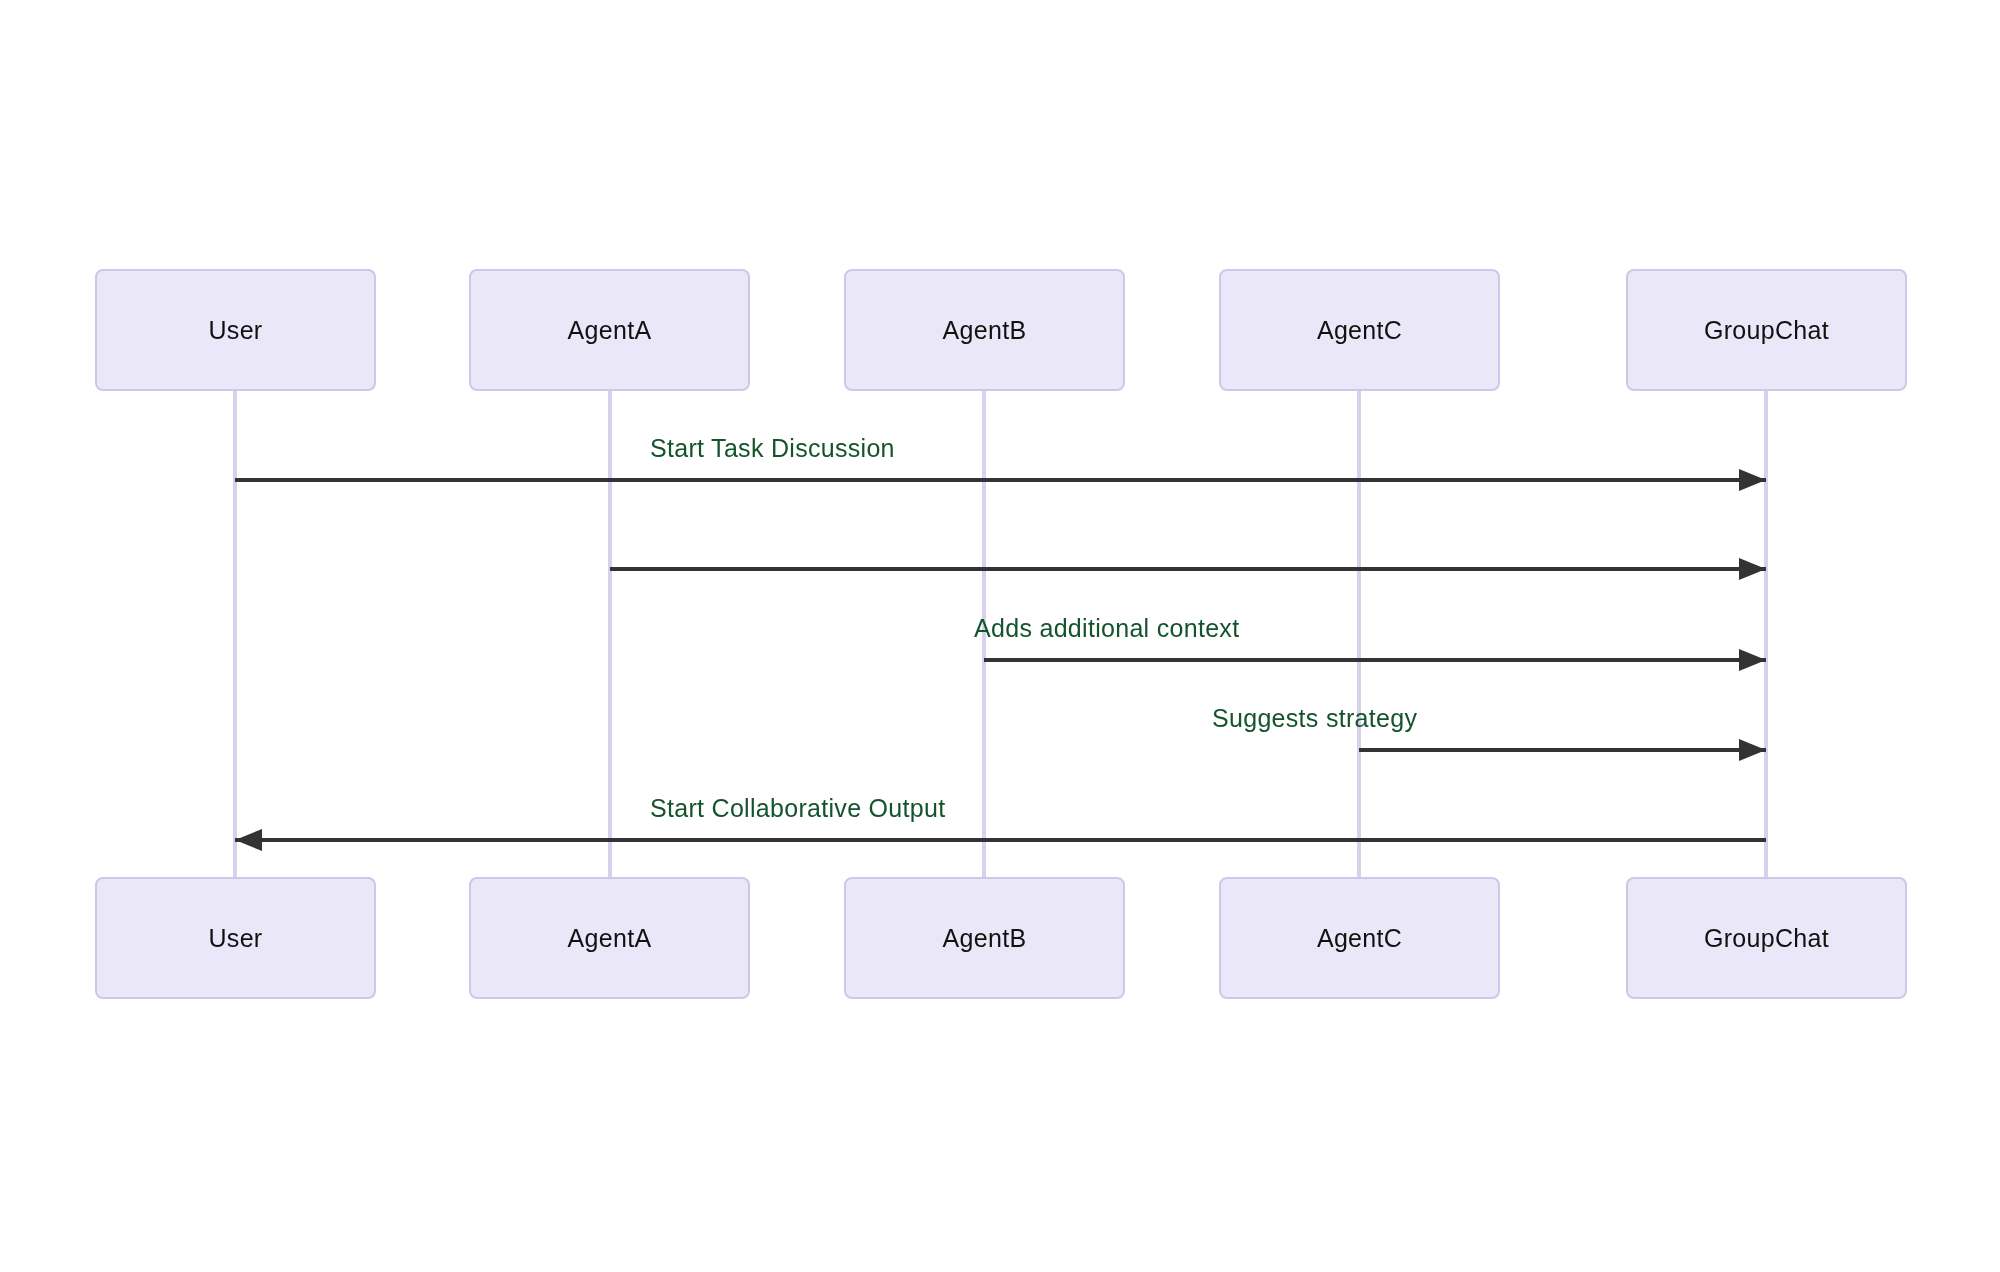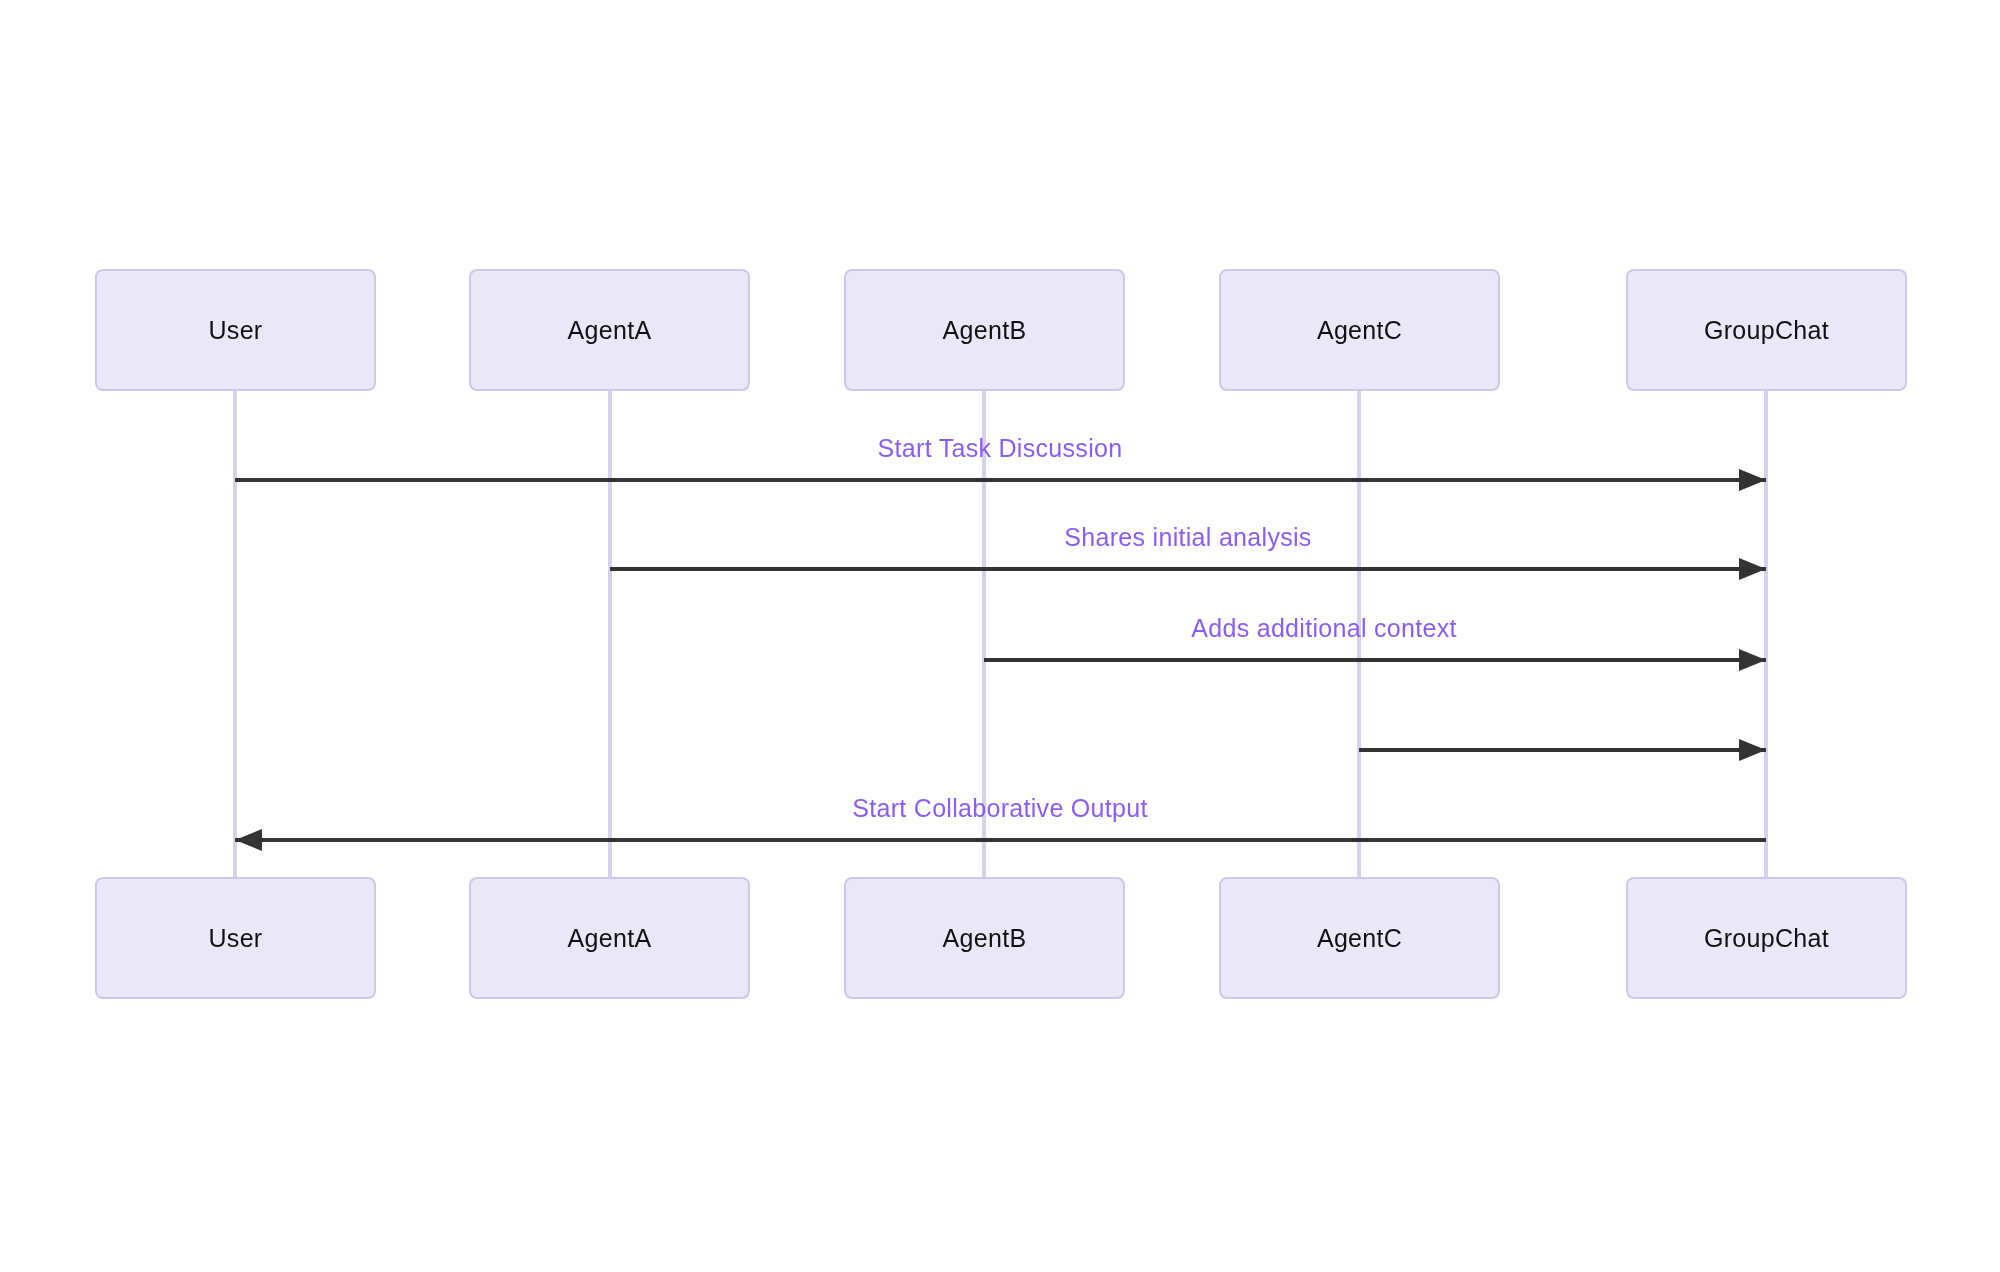--- a/index.html
+++ b/index.html
@@ -58,23 +58,22 @@
   }
   .arrowhead-left {
     left: 0;
     border-top: 11px solid transparent;
     border-bottom: 11px solid transparent;
     border-right: 27px solid #333333;
   }
   .msg-label {
     position: absolute;
     width: 700px;
-    text-align: center;
     font-size: 25px;
-    color: #8b5cf6;
+    color: #14532d;
     line-height: 30px;
     letter-spacing: 0.3px;
   }
 </style>
 </head>
 <body>
 
 <div class="canvas">
 
   <div class="lifeline" style="left:233px"></div>
@@ -113,30 +112,30 @@
   </div>
   <div class="actor" style="left:1626px;top:877px">
     <span class="actor-label">GroupChat</span>
   </div>
 
   <div class="msg-label" style="left:650px;top:433px">Start Task Discussion</div>
   <div class="msg-line" style="left:235px;top:478px;width:1531px">
     <i class="arrowhead arrowhead-right"></i>
   </div>
 
-  <div class="msg-label" style="left:838px;top:522px">Shares initial analysis</div>
   <div class="msg-line" style="left:610px;top:567px;width:1156px">
     <i class="arrowhead arrowhead-right"></i>
   </div>
 
   <div class="msg-label" style="left:974px;top:613px">Adds additional context</div>
   <div class="msg-line" style="left:984px;top:658px;width:782px">
     <i class="arrowhead arrowhead-right"></i>
   </div>
 
+  <div class="msg-label" style="left:1212px;top:703px">Suggests strategy</div>
   <div class="msg-line" style="left:1359px;top:748px;width:407px">
     <i class="arrowhead arrowhead-right"></i>
   </div>
 
   <div class="msg-label" style="left:650px;top:793px">Start Collaborative Output</div>
   <div class="msg-line" style="left:235px;top:838px;width:1531px">
     <i class="arrowhead arrowhead-left"></i>
   </div>
 
 </div>

